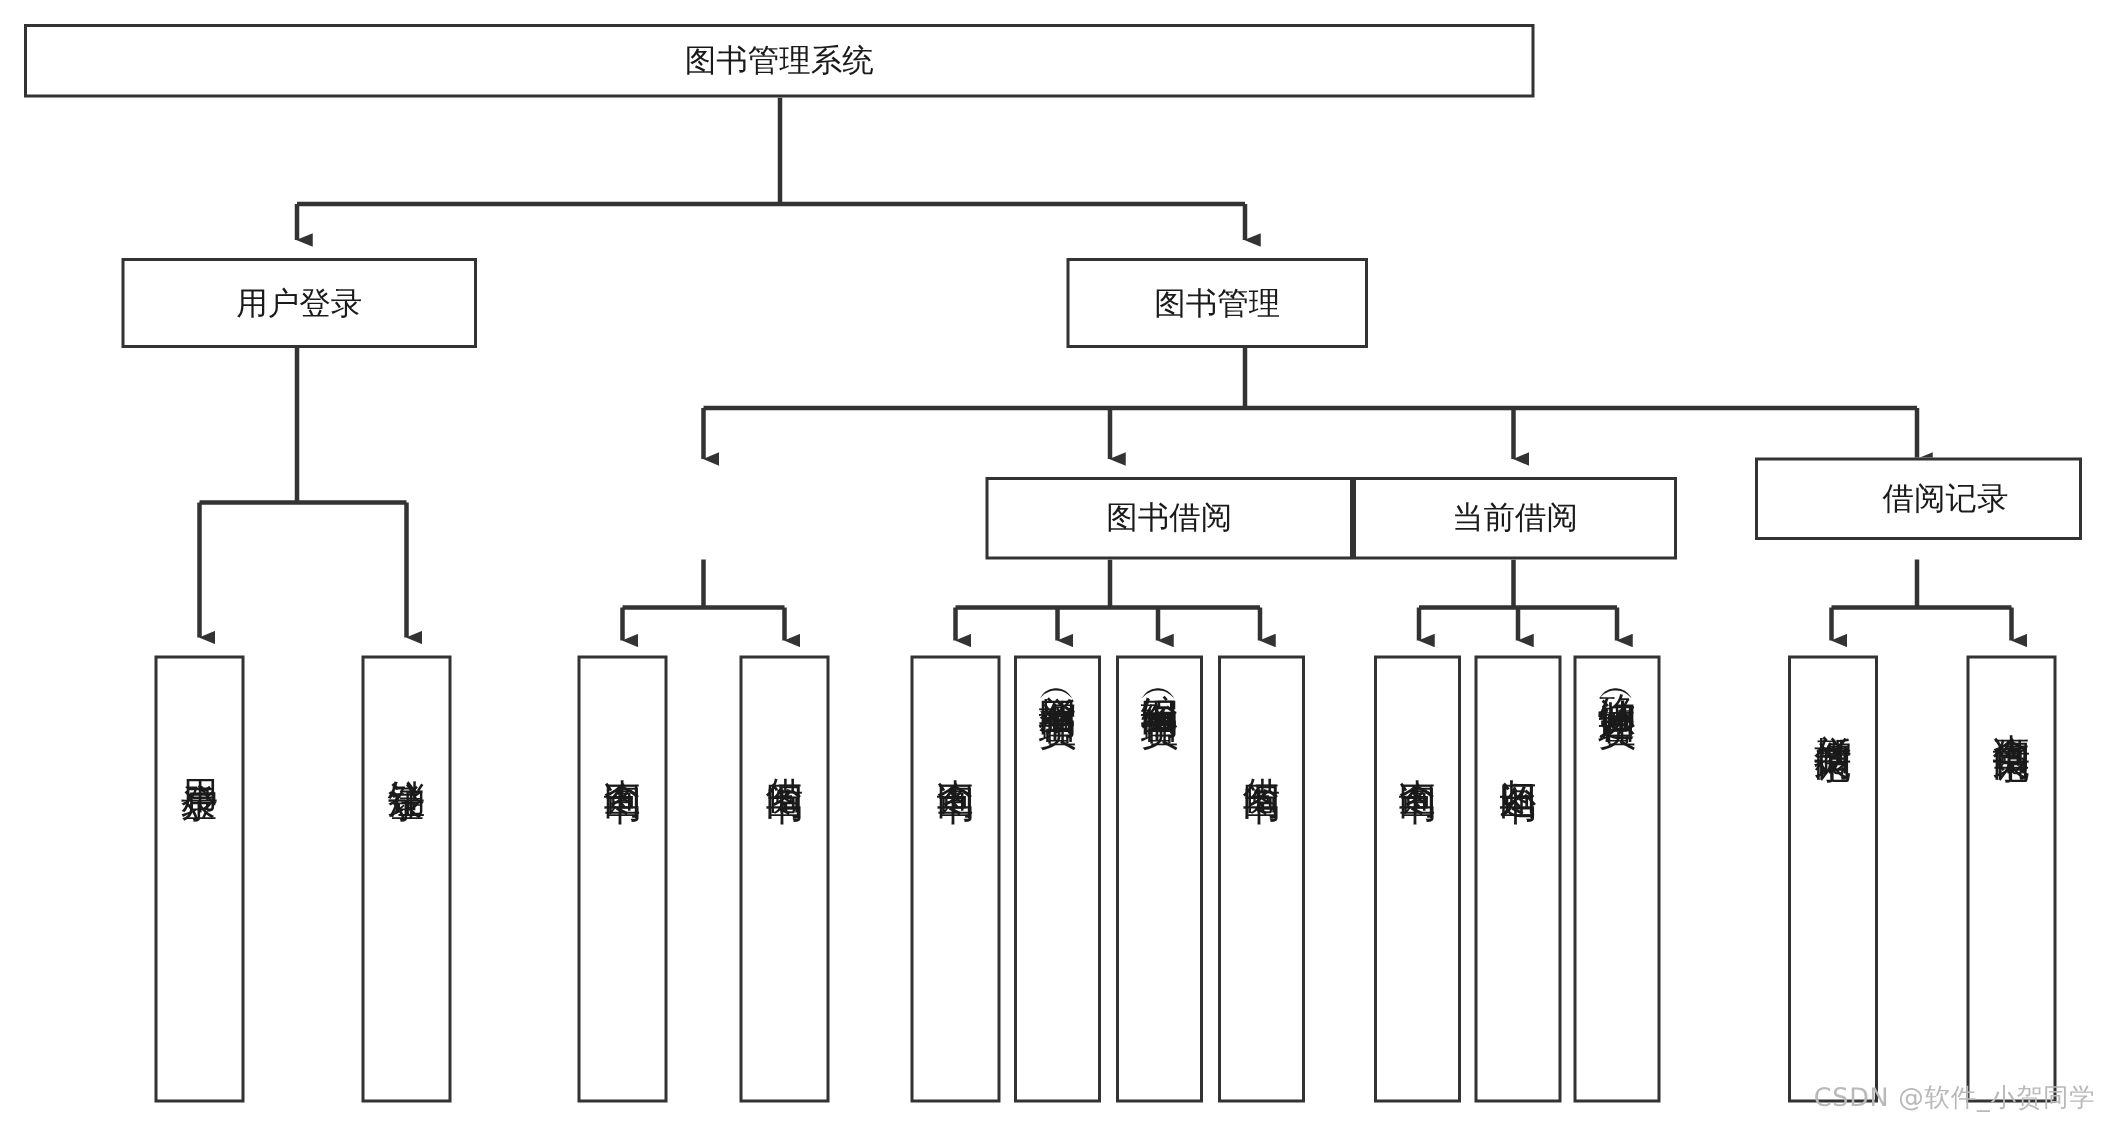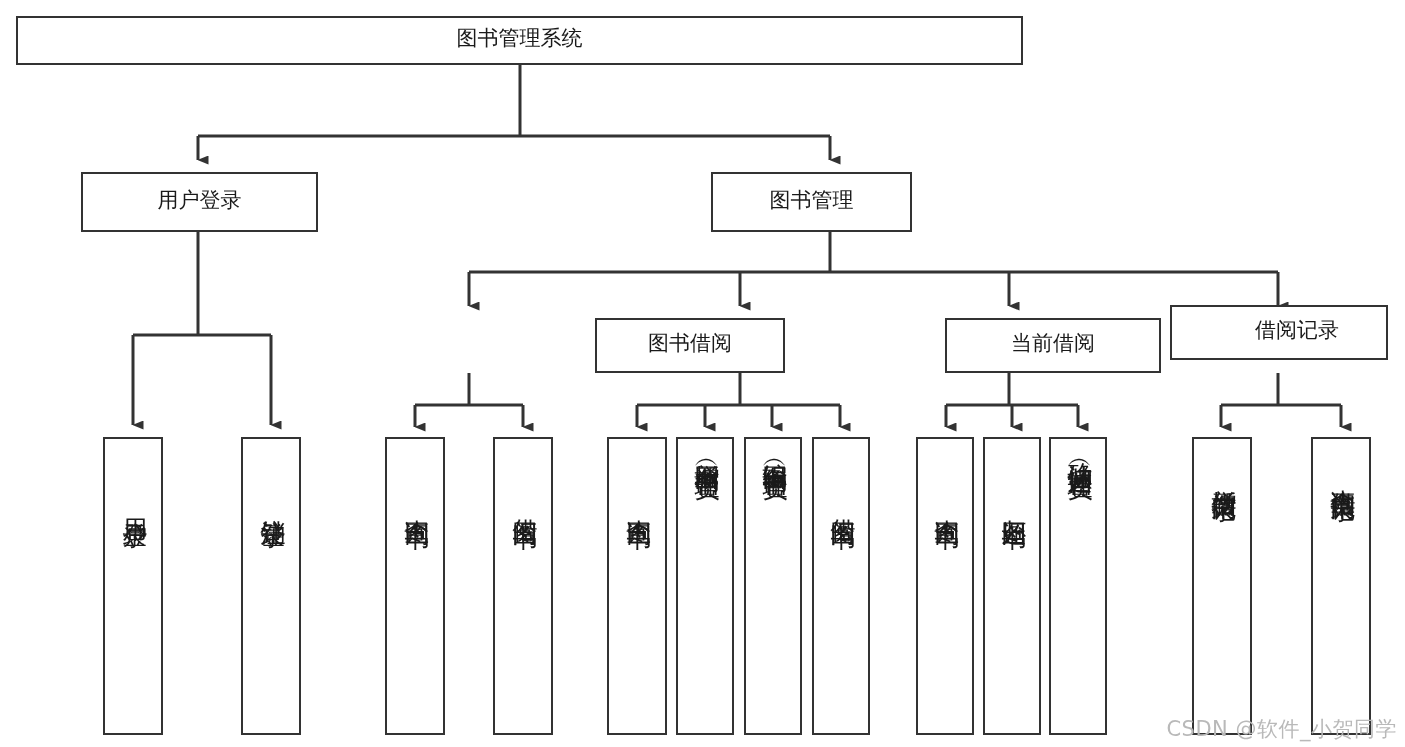--- a/index.html
+++ b/index.html
@@ -36,42 +36,41 @@
     align-items: center;
     justify-content: center;
     color: #1a1a1a;
   }
   .node-label {
     display: block;
     text-align: center;
     line-height: 1.18;
     color: #1a1a1a;
     white-space: nowrap;
-    font-family: Liberation Mono, monospace;
   }
   .horiz-label {
     font-size: 21px;
   }
   .vert-box .node-label {
     writing-mode: vertical-rl;
     text-orientation: upright;
     font-size: 25px;
     letter-spacing: 2px;
     line-height: 1;
   }
   .vert-box {
     align-items: flex-start;
     justify-content: center;
     padding-top: 6px;
   }
   .watermark {
     position: absolute;
     right: 8px;
     bottom: 4px;
-    font-size: 21px;
+    font-size: 17px;
     color: #b9b9b9;
     letter-spacing: 0.5px;
     white-space: nowrap;
     user-select: none;
   }
 </style>
 </head>
 <body>
 
 <div id="diagram-root">
@@ -130,24 +129,24 @@
     <span class="node-label horiz-label">图书管理系统</span>
   </div>
 
   <div class="node-box" style="left:81px; top:172px; width:237px; height:60px;">
     <span class="node-label horiz-label">用户登录</span>
   </div>
   <div class="node-box" style="left:711px; top:172px; width:201px; height:60px;">
     <span class="node-label horiz-label">图书管理</span>
   </div>
 
-  <div class="node-box" style="left:595px; top:318px; width:190px; height:55px;">
+  <div class="node-box" style="left:657px; top:318px; width:245px; height:55px;">
     <span class="node-label horiz-label">图书借阅</span>
   </div>
-  <div class="node-box" style="left:902px; top:318px; width:216px; height:55px;margin-left:43px;">
+  <div class="node-box" style="left:902px; top:318px; width:216px; height:55px;">
     <span class="node-label horiz-label">当前借阅</span>
   </div>
   <div class="node-box" style="left:1170px; top:305px; width:218px; height:55px;padding-left:36px;">
     <span class="node-label horiz-label">借阅记录</span>
   </div>
 
   <div class="node-box vert-box" style="left:103px; top:437px; width:60px; height:298px; padding-top:60px;">
     <span class="node-label">用户登录</span>
   </div>
   <div class="node-box vert-box" style="left:241px; top:437px; width:60px; height:298px; padding-top:60px;">

